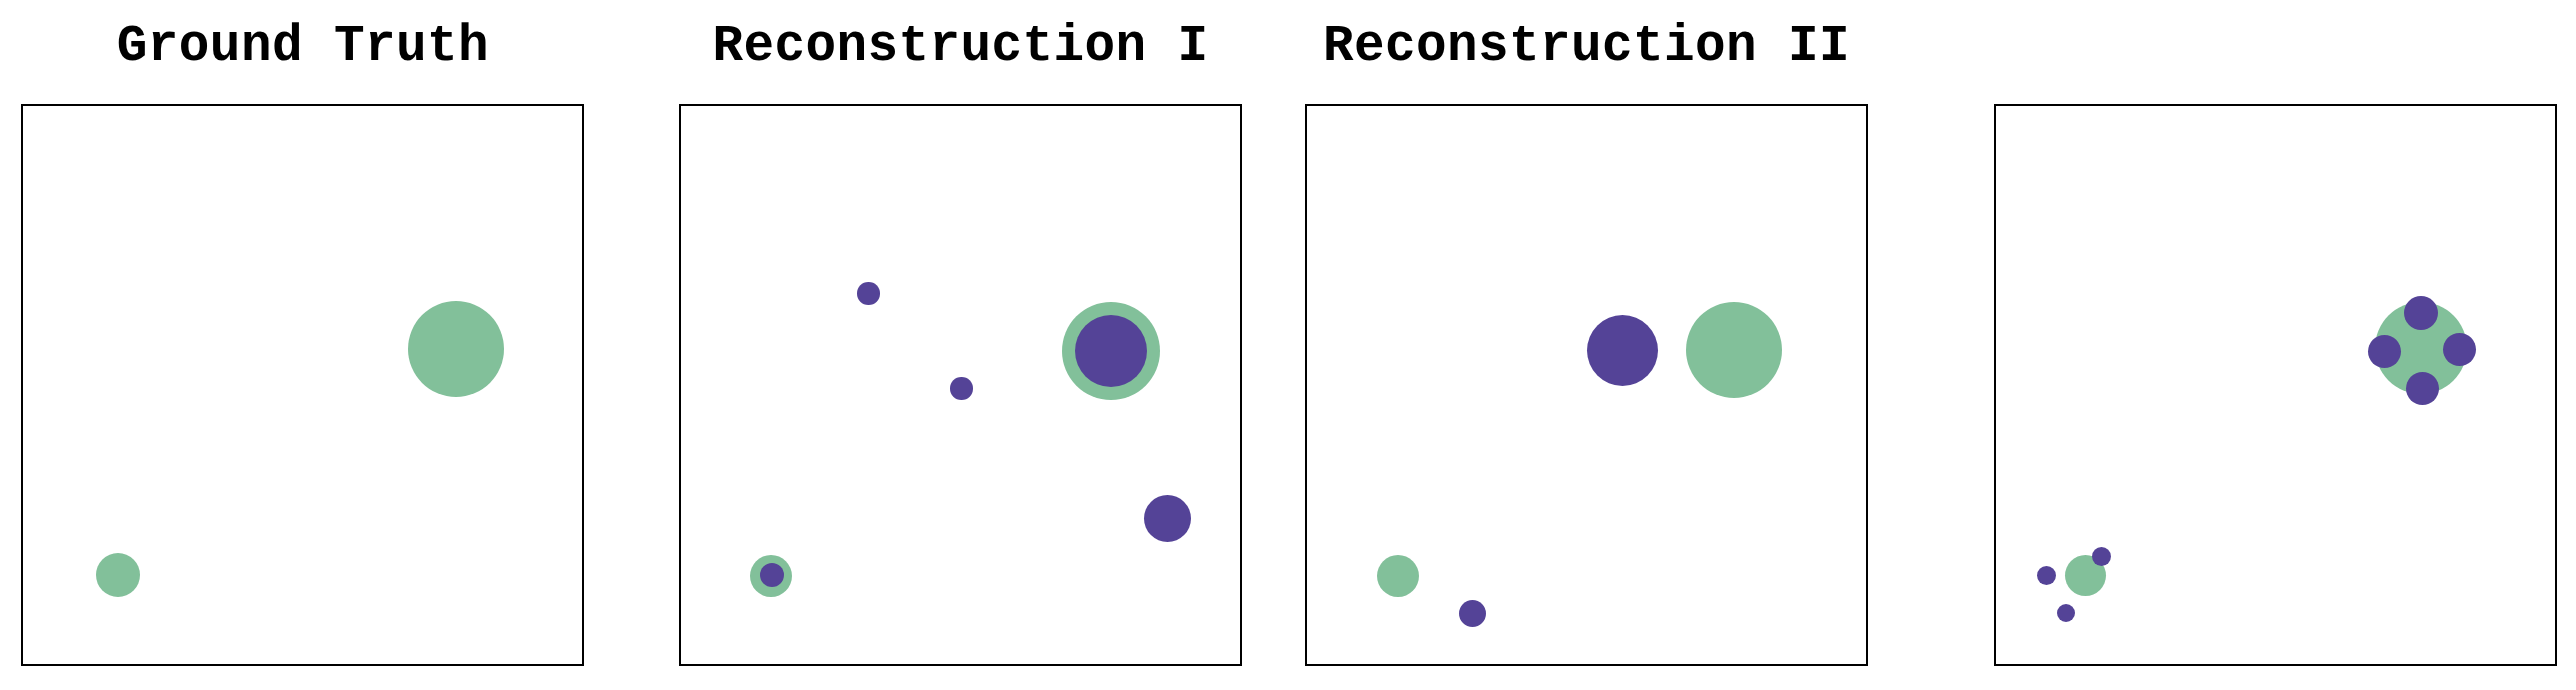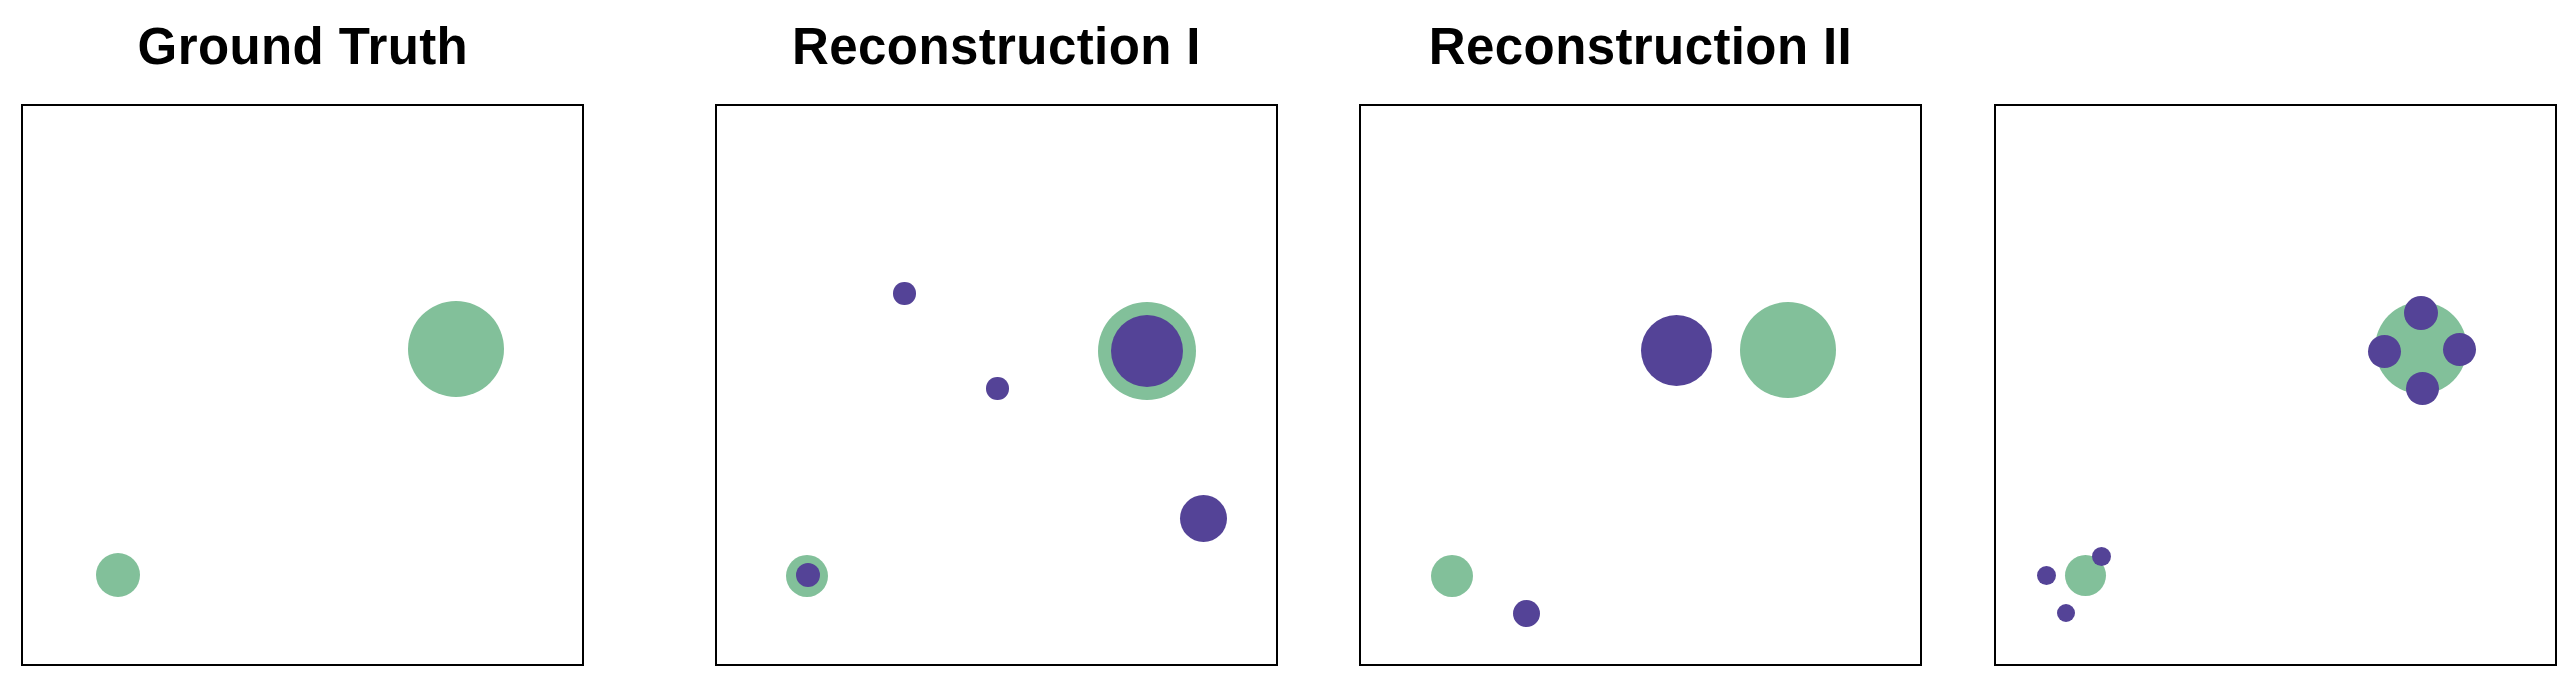--- a/index.html
+++ b/index.html
@@ -1,21 +1,21 @@
 <!DOCTYPE html>
 <html style="font-size:12.7px"><head>
 <meta charset="utf-8">
 <style>
   html, body { margin: 0; padding: 0; background: #ffffff; }
   #figure {
     position: relative;
     width: 2576px;
     height: 691px;
     background: #ffffff;
-    font-family: Liberation Sans, sans-serif;
+    font-family: Liberation Mono, monospace;
     overflow: hidden;
   }
   .panel {
     position: absolute;
     top: 0;
     width: 563px;
     height: 691px;
   }
   .panel-title {
     position: absolute;
@@ -51,33 +51,33 @@
 
 <div id="figure">
   <div id="panels">
       <div class="panel" style="left: 21.4px;">
         <div class="panel-title">Ground Truth</div>
         <div class="panel-box">
           <div class="dot" style="width: 96px; height: 96px; left: 385px; top: 195px; background: rgb(130, 192, 154);"></div>
           <div class="dot" style="width: 44px; height: 44px; left: 73px; top: 447px; background: rgb(130, 192, 154);"></div>
         </div>
       </div>
-      <div class="panel" style="left: 715px;">
+      <div class="panel" style="left: 679px;">
         <div class="panel-title">Reconstruction I</div>
         <div class="panel-box">
           <div class="dot" style="width: 98px; height: 98px; left: 381px; top: 196px; background: rgb(130, 192, 154);"></div>
           <div class="dot" style="width: 72px; height: 72px; left: 394px; top: 209px; background: rgb(84, 67, 151);"></div>
           <div class="dot" style="width: 22.5px; height: 22.5px; left: 176px; top: 176px; background: rgb(84, 67, 151);"></div>
           <div class="dot" style="width: 22.5px; height: 22.5px; left: 269px; top: 271px; background: rgb(84, 67, 151);"></div>
           <div class="dot" style="width: 47px; height: 47px; left: 463px; top: 389px; background: rgb(84, 67, 151);"></div>
           <div class="dot" style="width: 42px; height: 42px; left: 69px; top: 449px; background: rgb(130, 192, 154);"></div>
           <div class="dot" style="width: 24px; height: 24px; left: 79px; top: 457px; background: rgb(84, 67, 151);"></div>
         </div>
       </div>
-      <div class="panel" style="left: 1359px;">
+      <div class="panel" style="left: 1305px;">
         <div class="panel-title">Reconstruction II</div>
         <div class="panel-box">
           <div class="dot" style="width: 71px; height: 71px; left: 280px; top: 209px; background: rgb(84, 67, 151);"></div>
           <div class="dot" style="width: 96px; height: 96px; left: 379px; top: 196px; background: rgb(130, 192, 154);"></div>
           <div class="dot" style="width: 42px; height: 42px; left: 70px; top: 449px; background: rgb(130, 192, 154);"></div>
           <div class="dot" style="width: 27px; height: 27px; left: 152px; top: 494px; background: rgb(84, 67, 151);"></div>
         </div>
       </div>
       <div class="panel" style="left: 1994px;">
         <div class="panel-box">

